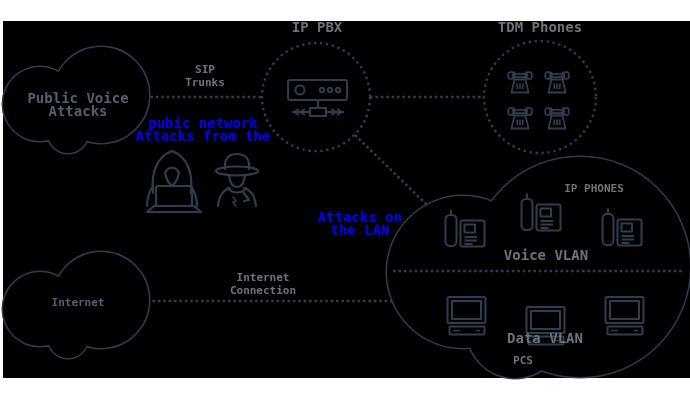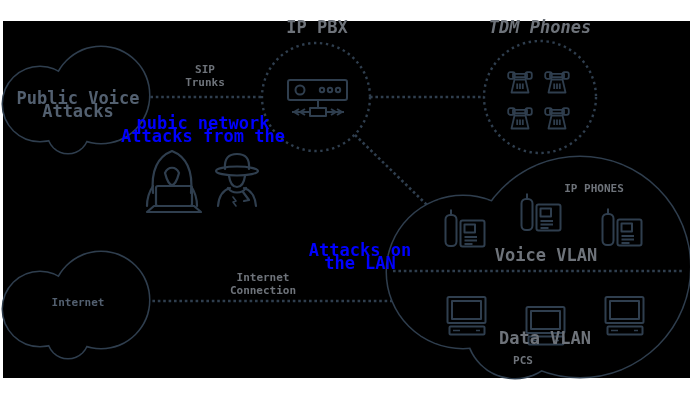--- a/index.html
+++ b/index.html
@@ -1,20 +1,20 @@
 <!DOCTYPE html>
 <html><head>
 <meta charset="utf-8">
 <style>
   html,body{margin:0;padding:0;background:#fff;}
   .stage{position:relative;width:690px;height:400px;background:#ffffff;overflow:hidden;
          font-family:"DejaVu Sans Mono","Liberation Mono",monospace;}
   .stage svg{position:absolute;left:0;top:0;}
   .lbl{position:absolute;transform:translateX(-50%);text-align:center;font-weight:bold;
-       white-space:nowrap;line-height:13px;font-size:17px;}
+       white-space:nowrap;line-height:13px;font-size:14px;}
   .lbl span{display:block;}
   .gray{color:#6e737a;}
   .slate{color:#536070;}
   .blue{color:#0000ff;}
   .sm{font-size:11px;line-height:11px;}
   .md{font-size:11px;}
 </style>
 </head>
 <body>
 
@@ -150,31 +150,31 @@
 
   <div class="lbl gray md" style="left:205px;top:63px;">
     <span>SIP</span>
     <span>Trunks</span>
   </div>
 
   <div class="lbl gray" style="left:317px;top:21px;">
     <span>IP PBX</span>
   </div>
 
-  <div class="lbl gray" style="left:540px;top:21px;font-style:italic;">
+  <div class="lbl gray" style="left:540px;top:21px;">
     <span>TDM Phones</span>
   </div>
 
   <div class="lbl blue" style="left:203px;top:117px;">
     <span>pubic network</span>
     <span>Attacks from the</span>
   </div>
 
 
-  <div class="lbl blue" style="left:360px;top:244px;">
+  <div class="lbl blue" style="left:360px;top:211px;">
     <span>Attacks on</span>
     <span>the LAN</span>
   </div>
 
   <div class="lbl gray md" style="left:263px;top:271px;">
     <span>Internet</span>
     <span>Connection</span>
   </div>
 
   <div class="lbl slate md" style="left:78px;top:296px;">

